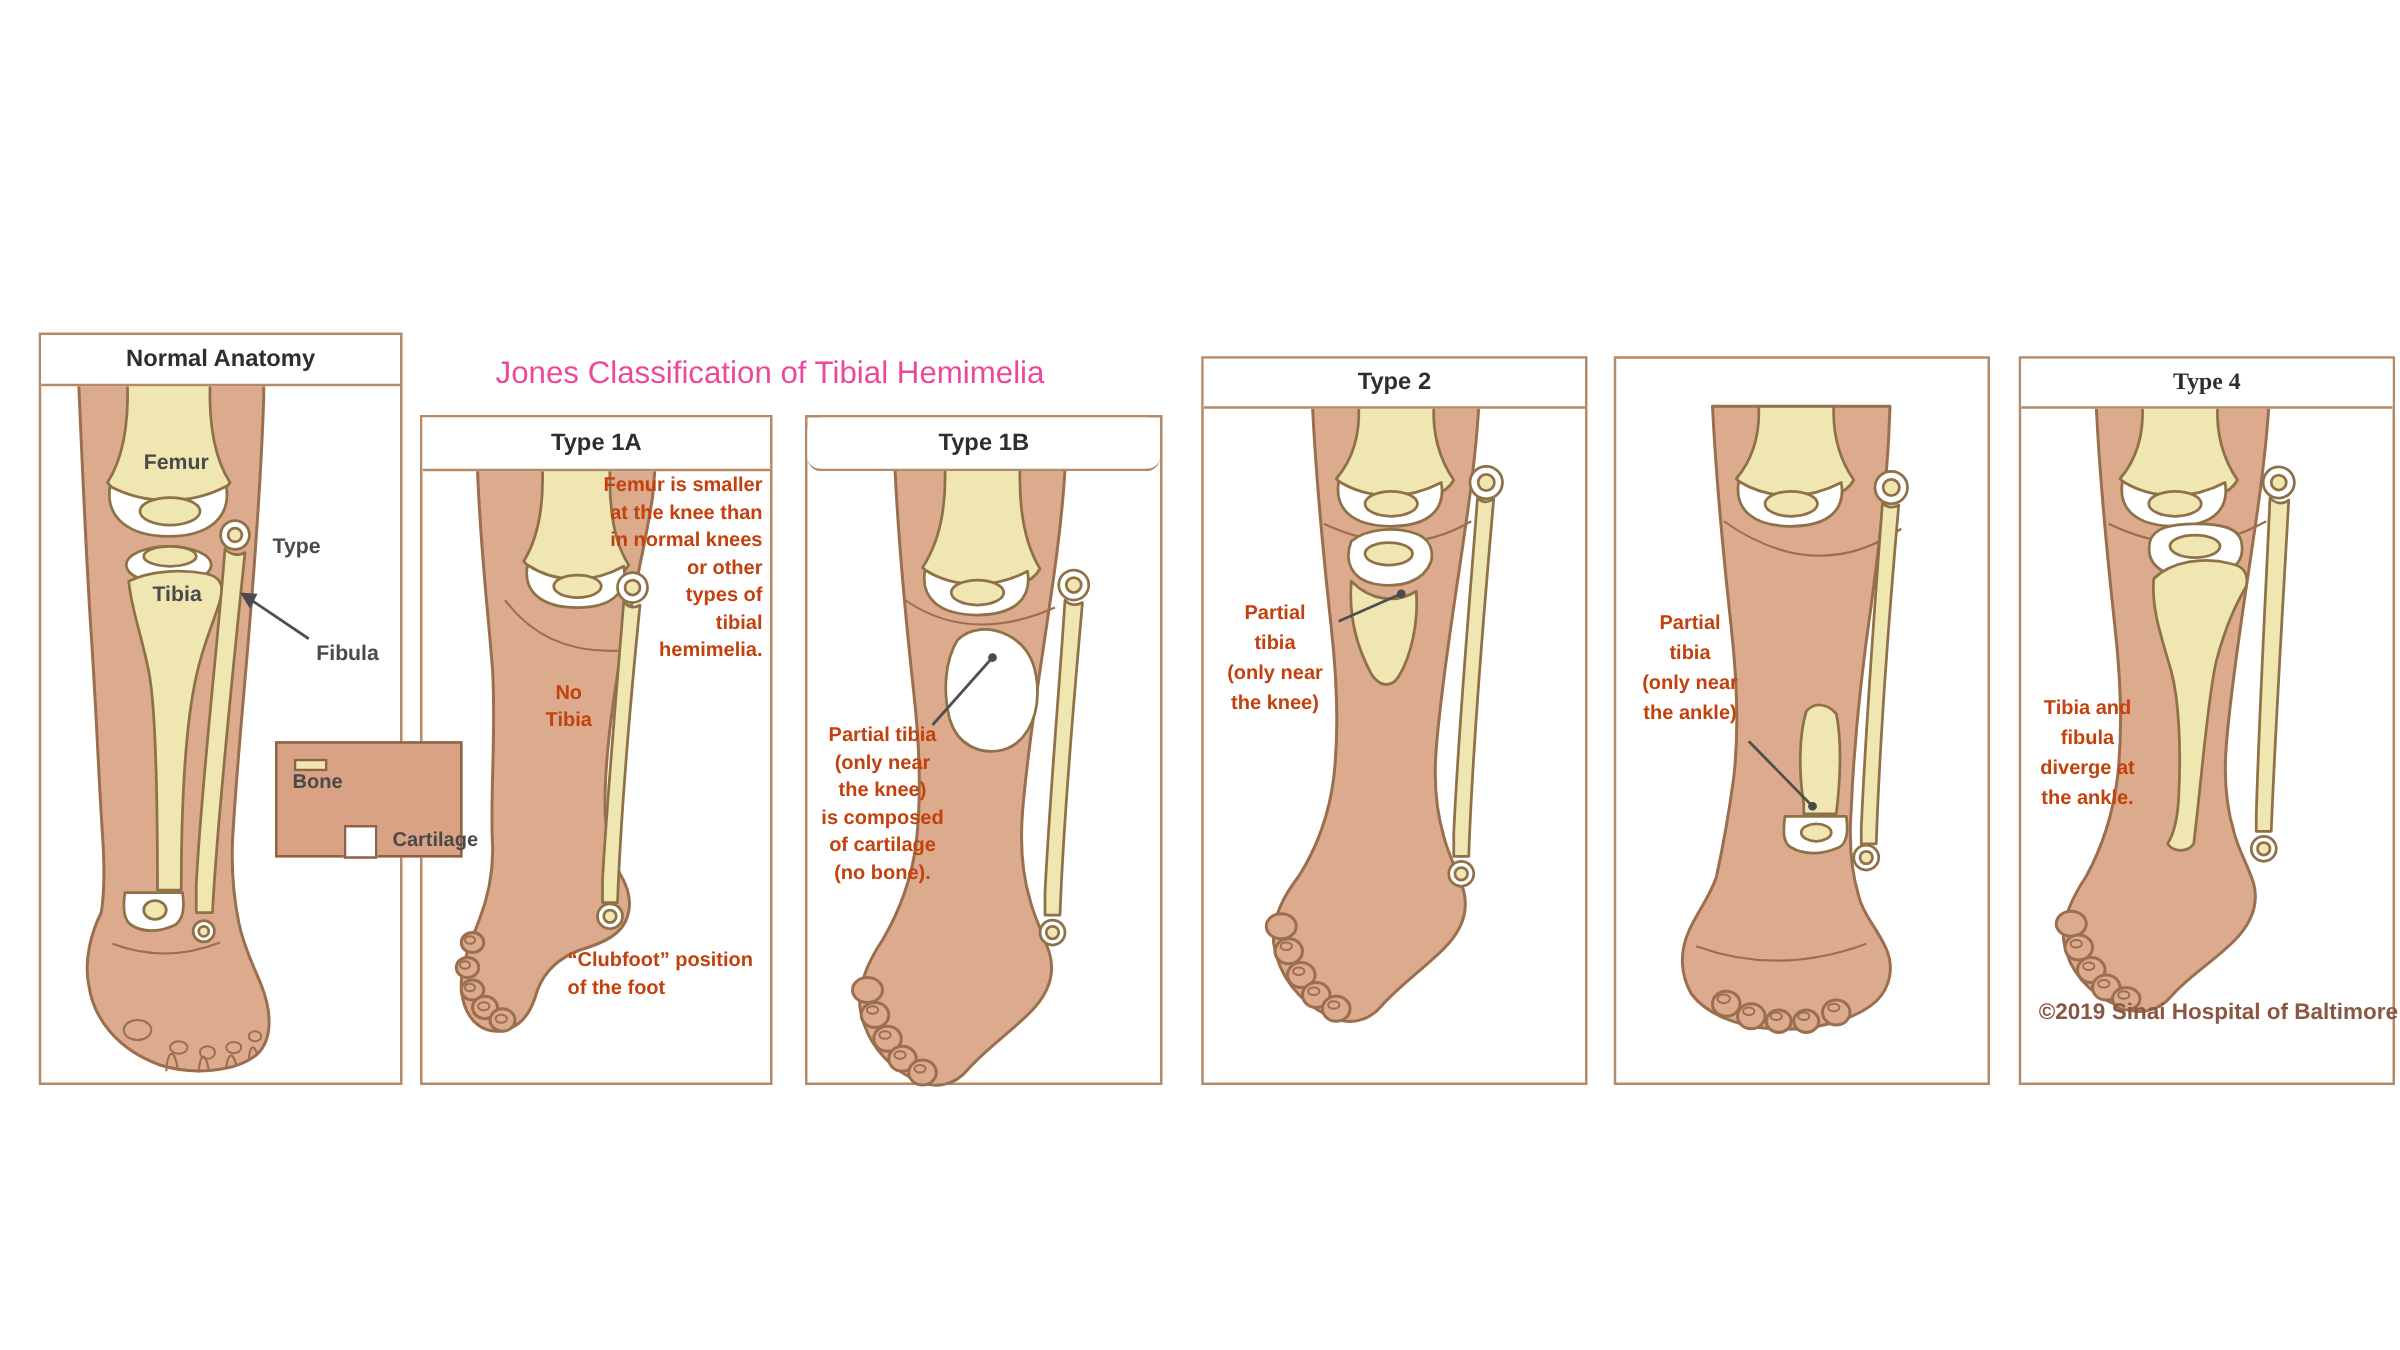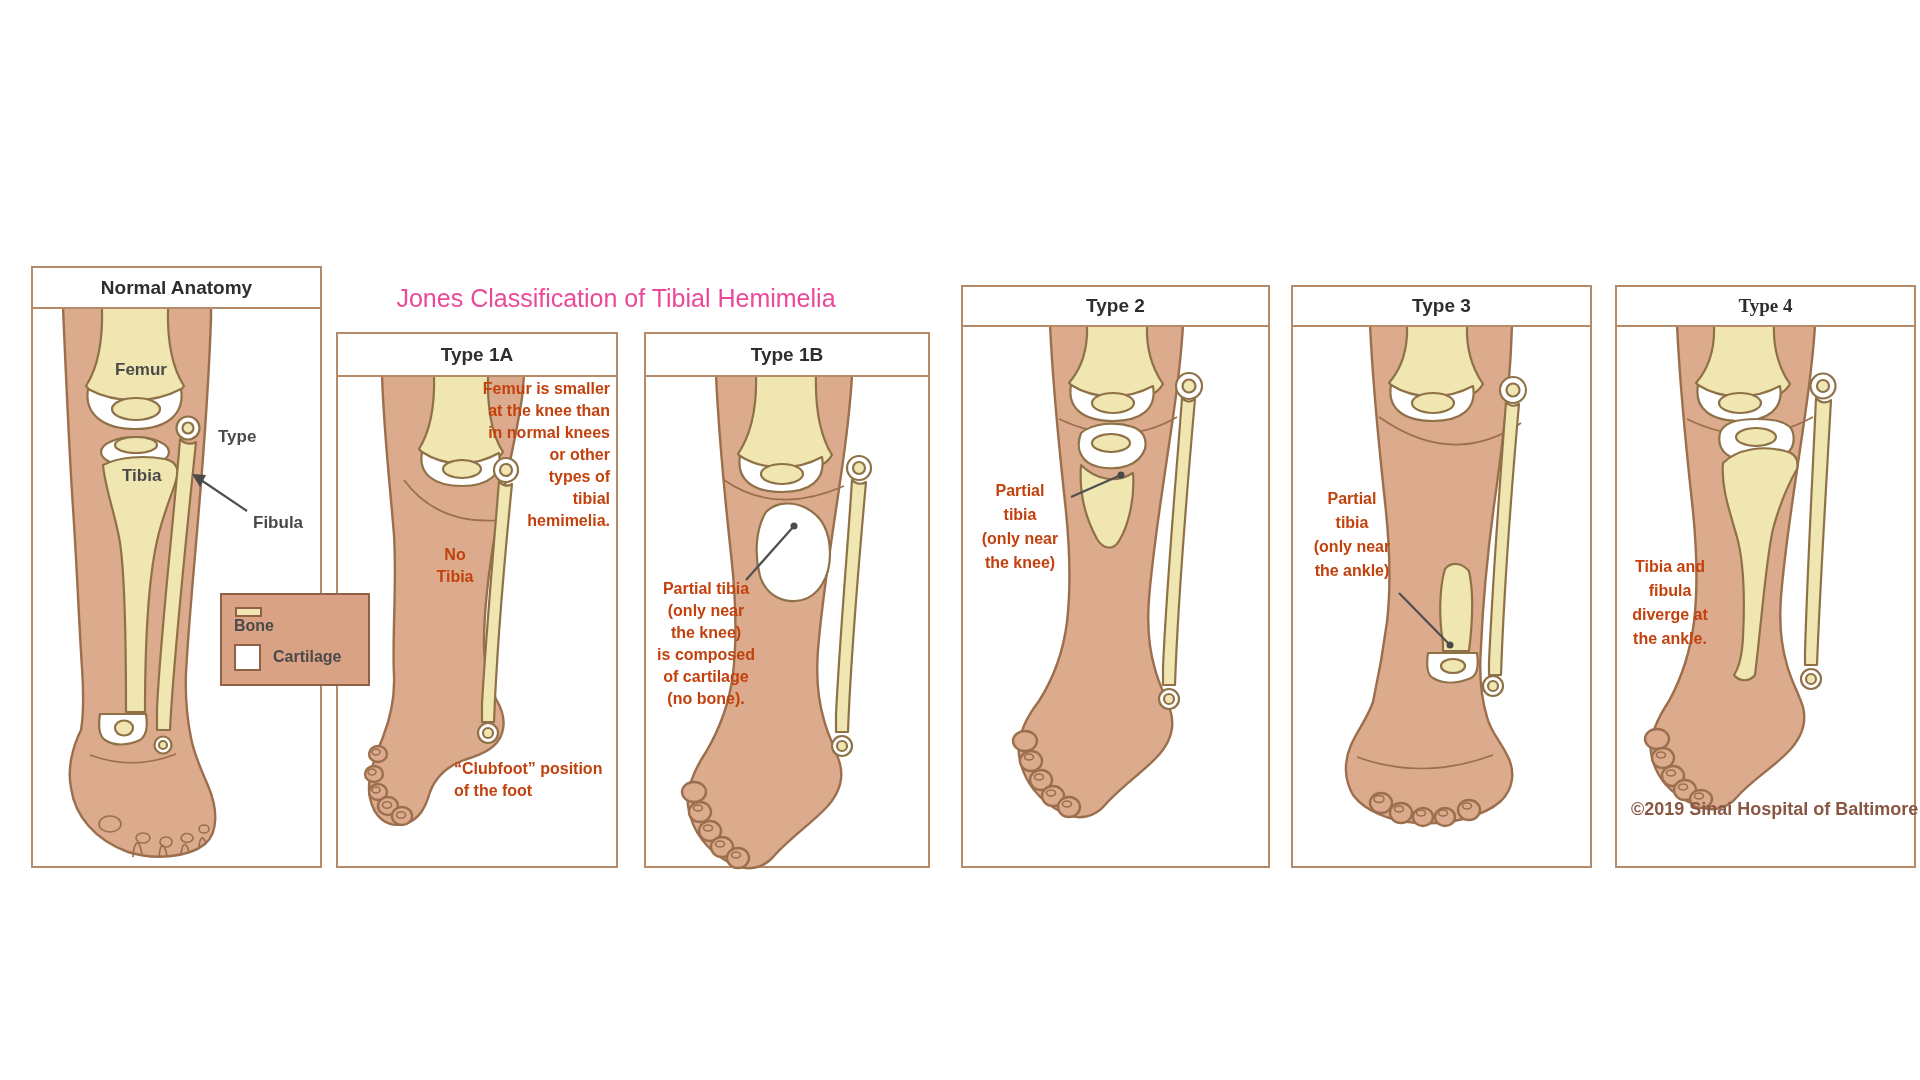--- a/index.html
+++ b/index.html
@@ -76,21 +76,21 @@
     <div class="lbl" style="left:185px;top:159px;">Type</div>
     <div class="lbl" style="left:89px;top:198px;">Tibia</div>
     <div class="lbl" style="left:220px;top:245px;">Fibula</div>
   </div>
 
   <div class="legend">
     <div class="legend-row" style="top:12px;flex-direction:column;">
       <div class="swatch bone"></div>
       <div class="legend-label">Bone</div>
     </div>
-    <div class="legend-row" style="top:48px;">
+    <div class="legend-row" style="top:64px;margin-left:41px;">
       <div class="swatch cart"></div>
       <div class="legend-label">Cartilage</div>
     </div>
   </div>
 
   <div class="panel" style="left:336px;top:332px;width:282px;height:536px;">
     <svg width="282" height="536" viewBox="0 0 282 536">
       <path class="skin" d="M44,41 C46,101 52,151 56,201 C59,251 54,301 56,341 C57,365 52,385 45,403 C36,425 28,447 32,464 C36,484 50,494 66,490 C82,486 88,472 92,458 C98,442 110,432 126,426 C146,420 160,413 164,399 C168,387 164,375 158,365 C150,349 146,329 146,309 C146,269 152,229 158,194 C166,154 178,104 184,64 L186,41 Z"></path>
       <ellipse class="skin" cx="40" cy="420" rx="9" ry="8"></ellipse>
       <ellipse class="skin" cx="36" cy="440" rx="9" ry="8"></ellipse>
@@ -146,21 +146,21 @@
       <path class="crease" d="M78,146 Q130,182 198,152"></path>
       <path class="bone" d="M206,146 C202,210 194,300 190,380 L190,398 L202,398 C205,315 214,215 220,148 C215,151 209,150 206,146 Z"></path>
       <circle class="cart" cx="213" cy="134" r="12"></circle>
       <circle class="bone" cx="213" cy="134" r="6"></circle>
       <circle class="cart" cx="196" cy="412" r="10"></circle>
       <circle class="bone" cx="196" cy="412" r="5"></circle>
       <path class="cart" d="M120,178 C110,194 108,220 114,242 C120,262 138,270 156,266 C172,262 184,244 184,220 C184,198 176,182 160,174 C146,167 130,168 120,178 Z"></path>
       <line class="annline" x1="148" y1="192" x2="100" y2="246"></line>
       <circle class="anndot" cx="148" cy="192" r="3.5"></circle>
     </svg>
-    <div class="panel-header" style="height:41px;">
+    <div class="panel-header" style="height:41px;border-radius:11px;">
       <span>Type 1B</span>
     </div>
     <div class="note center" style="left:4px;top:244px;width:112px;">Partial tibia
 (only near
 the  knee)
 is composed
 of cartilage
 (no bone).</div>
   </div>
 
@@ -222,23 +222,20 @@
       <circle class="cart" cx="220" cy="103" r="13"></circle>
       <circle class="bone" cx="220" cy="103" r="6.5"></circle>
       <circle class="cart" cx="200" cy="399" r="10"></circle>
       <circle class="bone" cx="200" cy="399" r="5"></circle>
       <path class="bone" d="M152,282 C146,302 146,332 150,356 L150,364 L176,364 C180,332 180,302 176,284 C168,275 158,275 152,282 Z"></path>
       <path class="cart" d="M135,366 L184,366 C186,380 184,388 178,391 C164,397 150,397 140,391 C134,388 133,380 135,366 Z"></path>
       <ellipse class="bone" cx="160" cy="379" rx="12" ry="7"></ellipse>
       <line class="annline" x1="106" y1="306" x2="155" y2="356"></line>
       <circle class="anndot" cx="157" cy="358" r="3.5"></circle>
     </svg>
-    <div class="panel-header" style="height:38px;">
-      <span>Type 3</span>
-    </div>
     <div class="note center" style="left:8px;top:200px;width:102px;line-height:24px;">Partial
 tibia
 (only near
 the ankle)</div>
   </div>
 
   <div class="panel" style="left:1615px;top:285px;width:301px;height:583px;">
     <svg width="301" height="583" viewBox="0 0 301 583">
       <path class="skin" d="M60,38 C63,100 69,160 75,215 C80,260 81,300 77,335 C73,367 64,392 52,414 C40,432 32,450 34,466 C38,490 54,508 78,518 C94,526 110,522 120,510 C134,494 154,482 170,466 C184,452 190,436 186,420 C181,404 174,394 170,378 C164,358 162,336 164,310 C168,258 178,198 186,142 C192,102 196,72 198,38 Z"></path>
       <ellipse class="skin" cx="40" cy="452" rx="12" ry="10"></ellipse>

